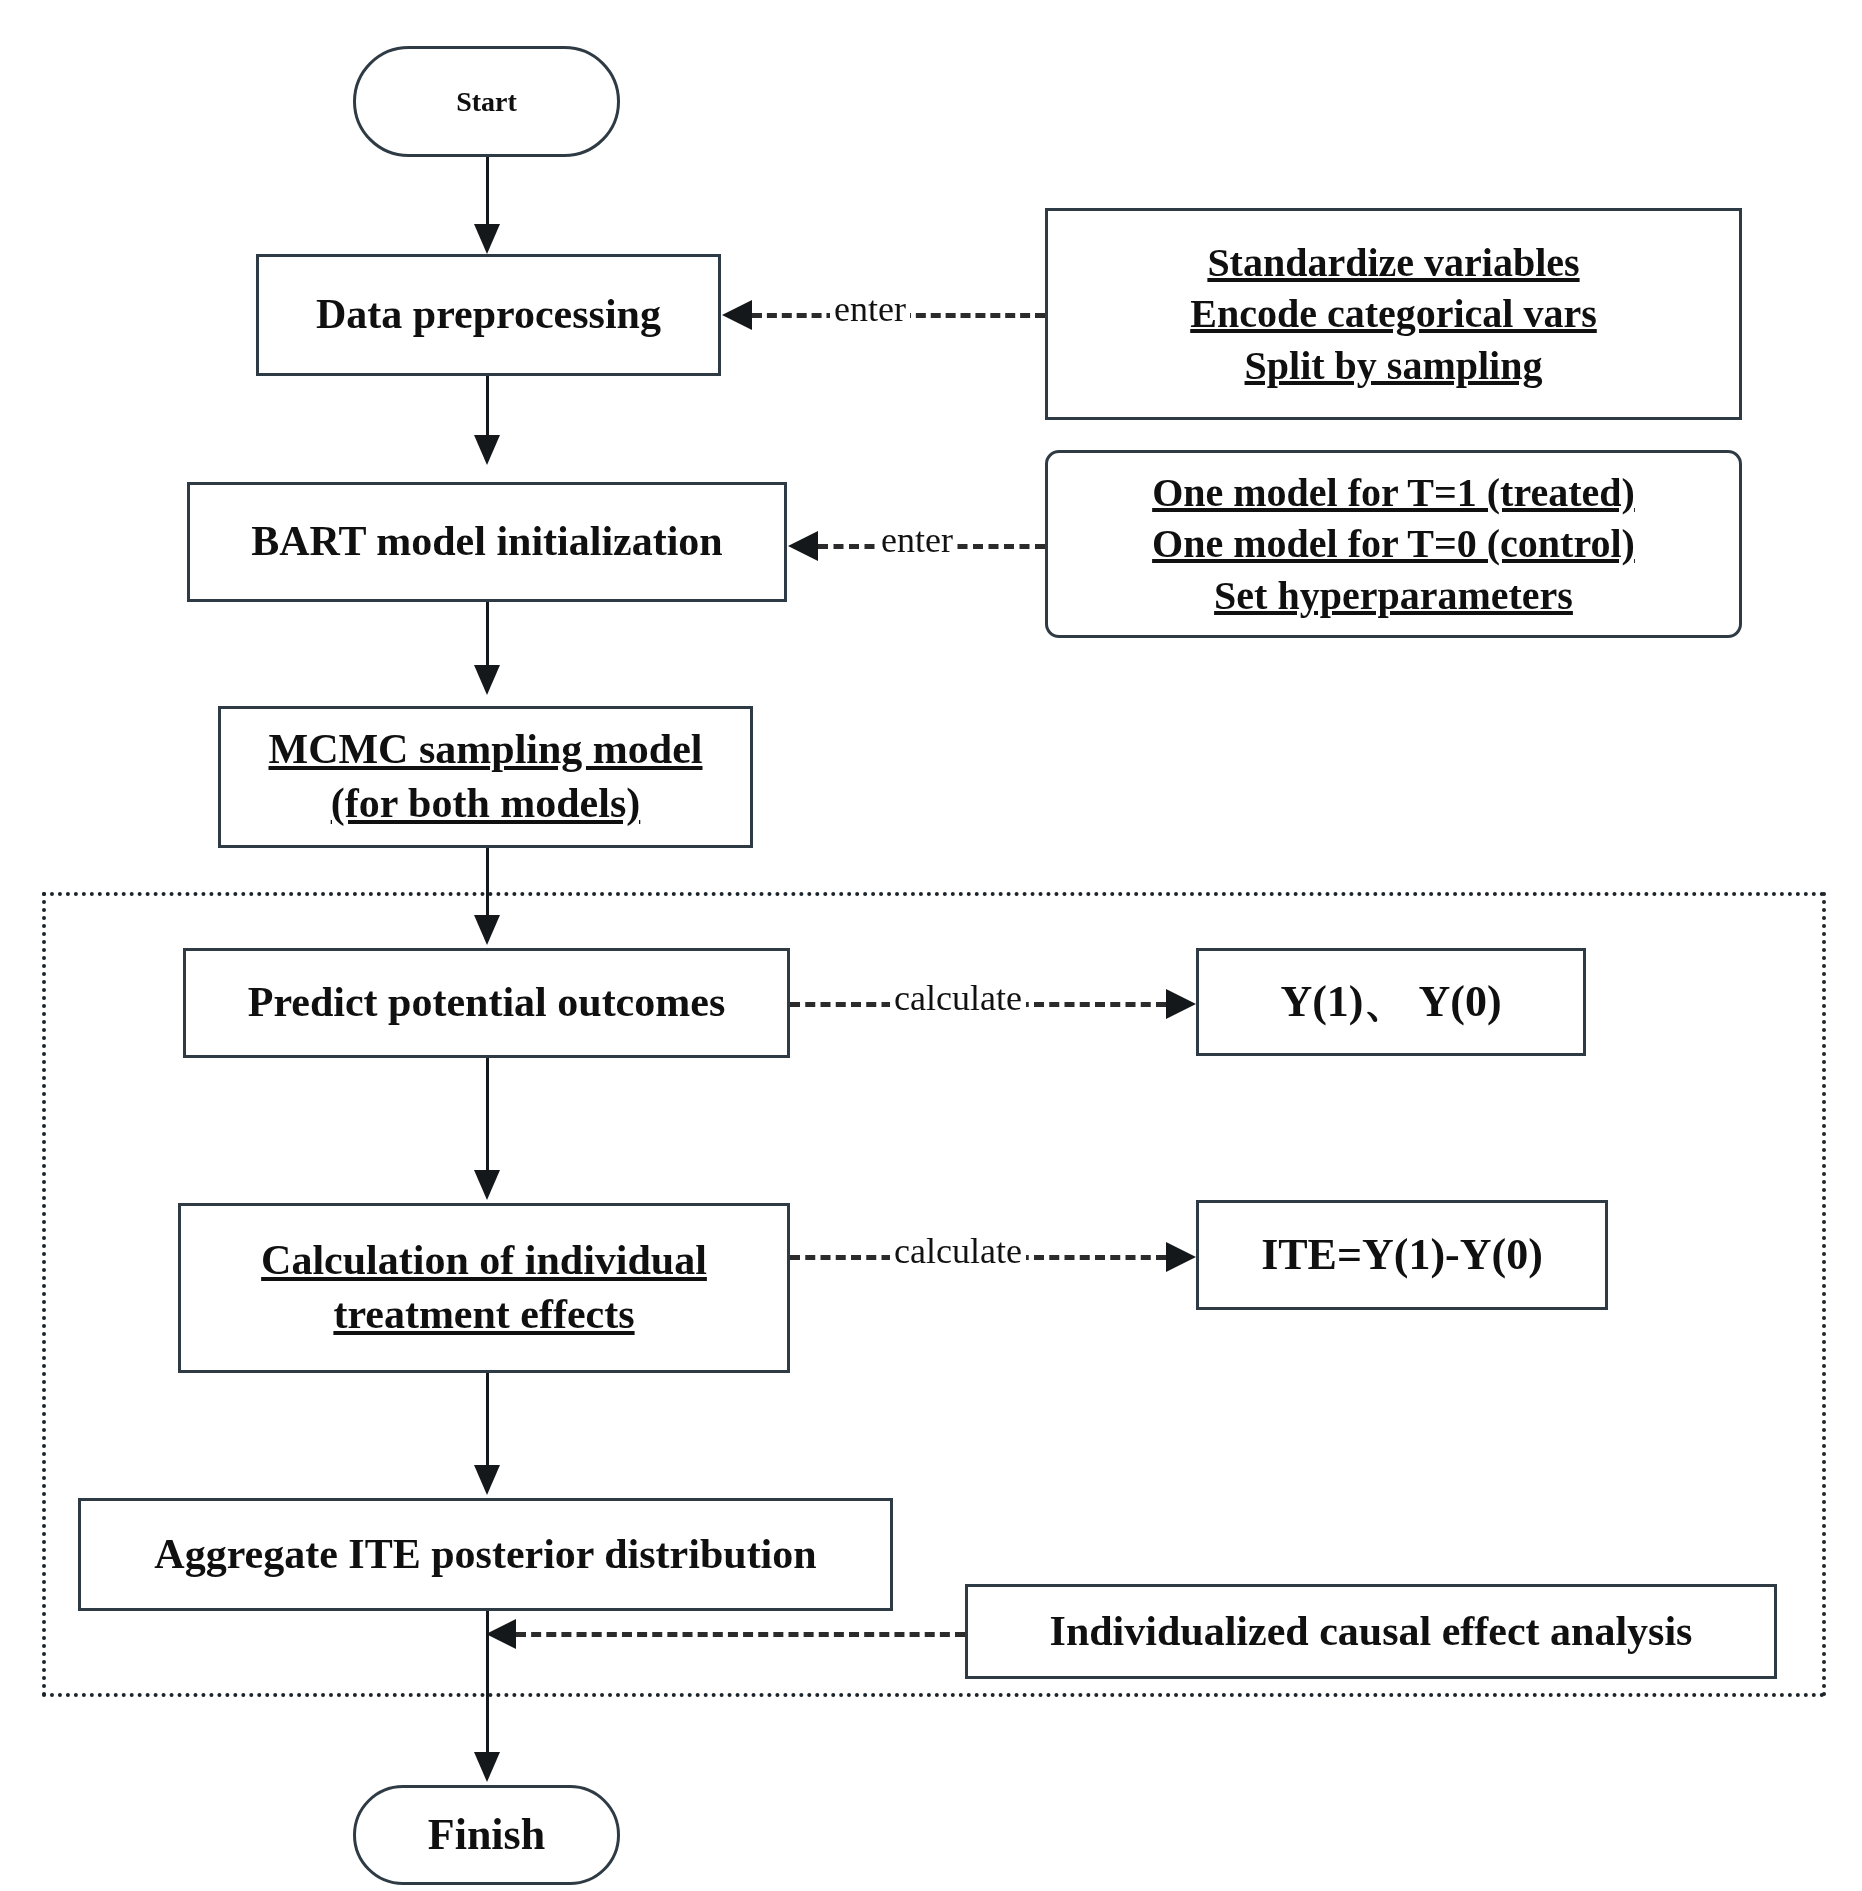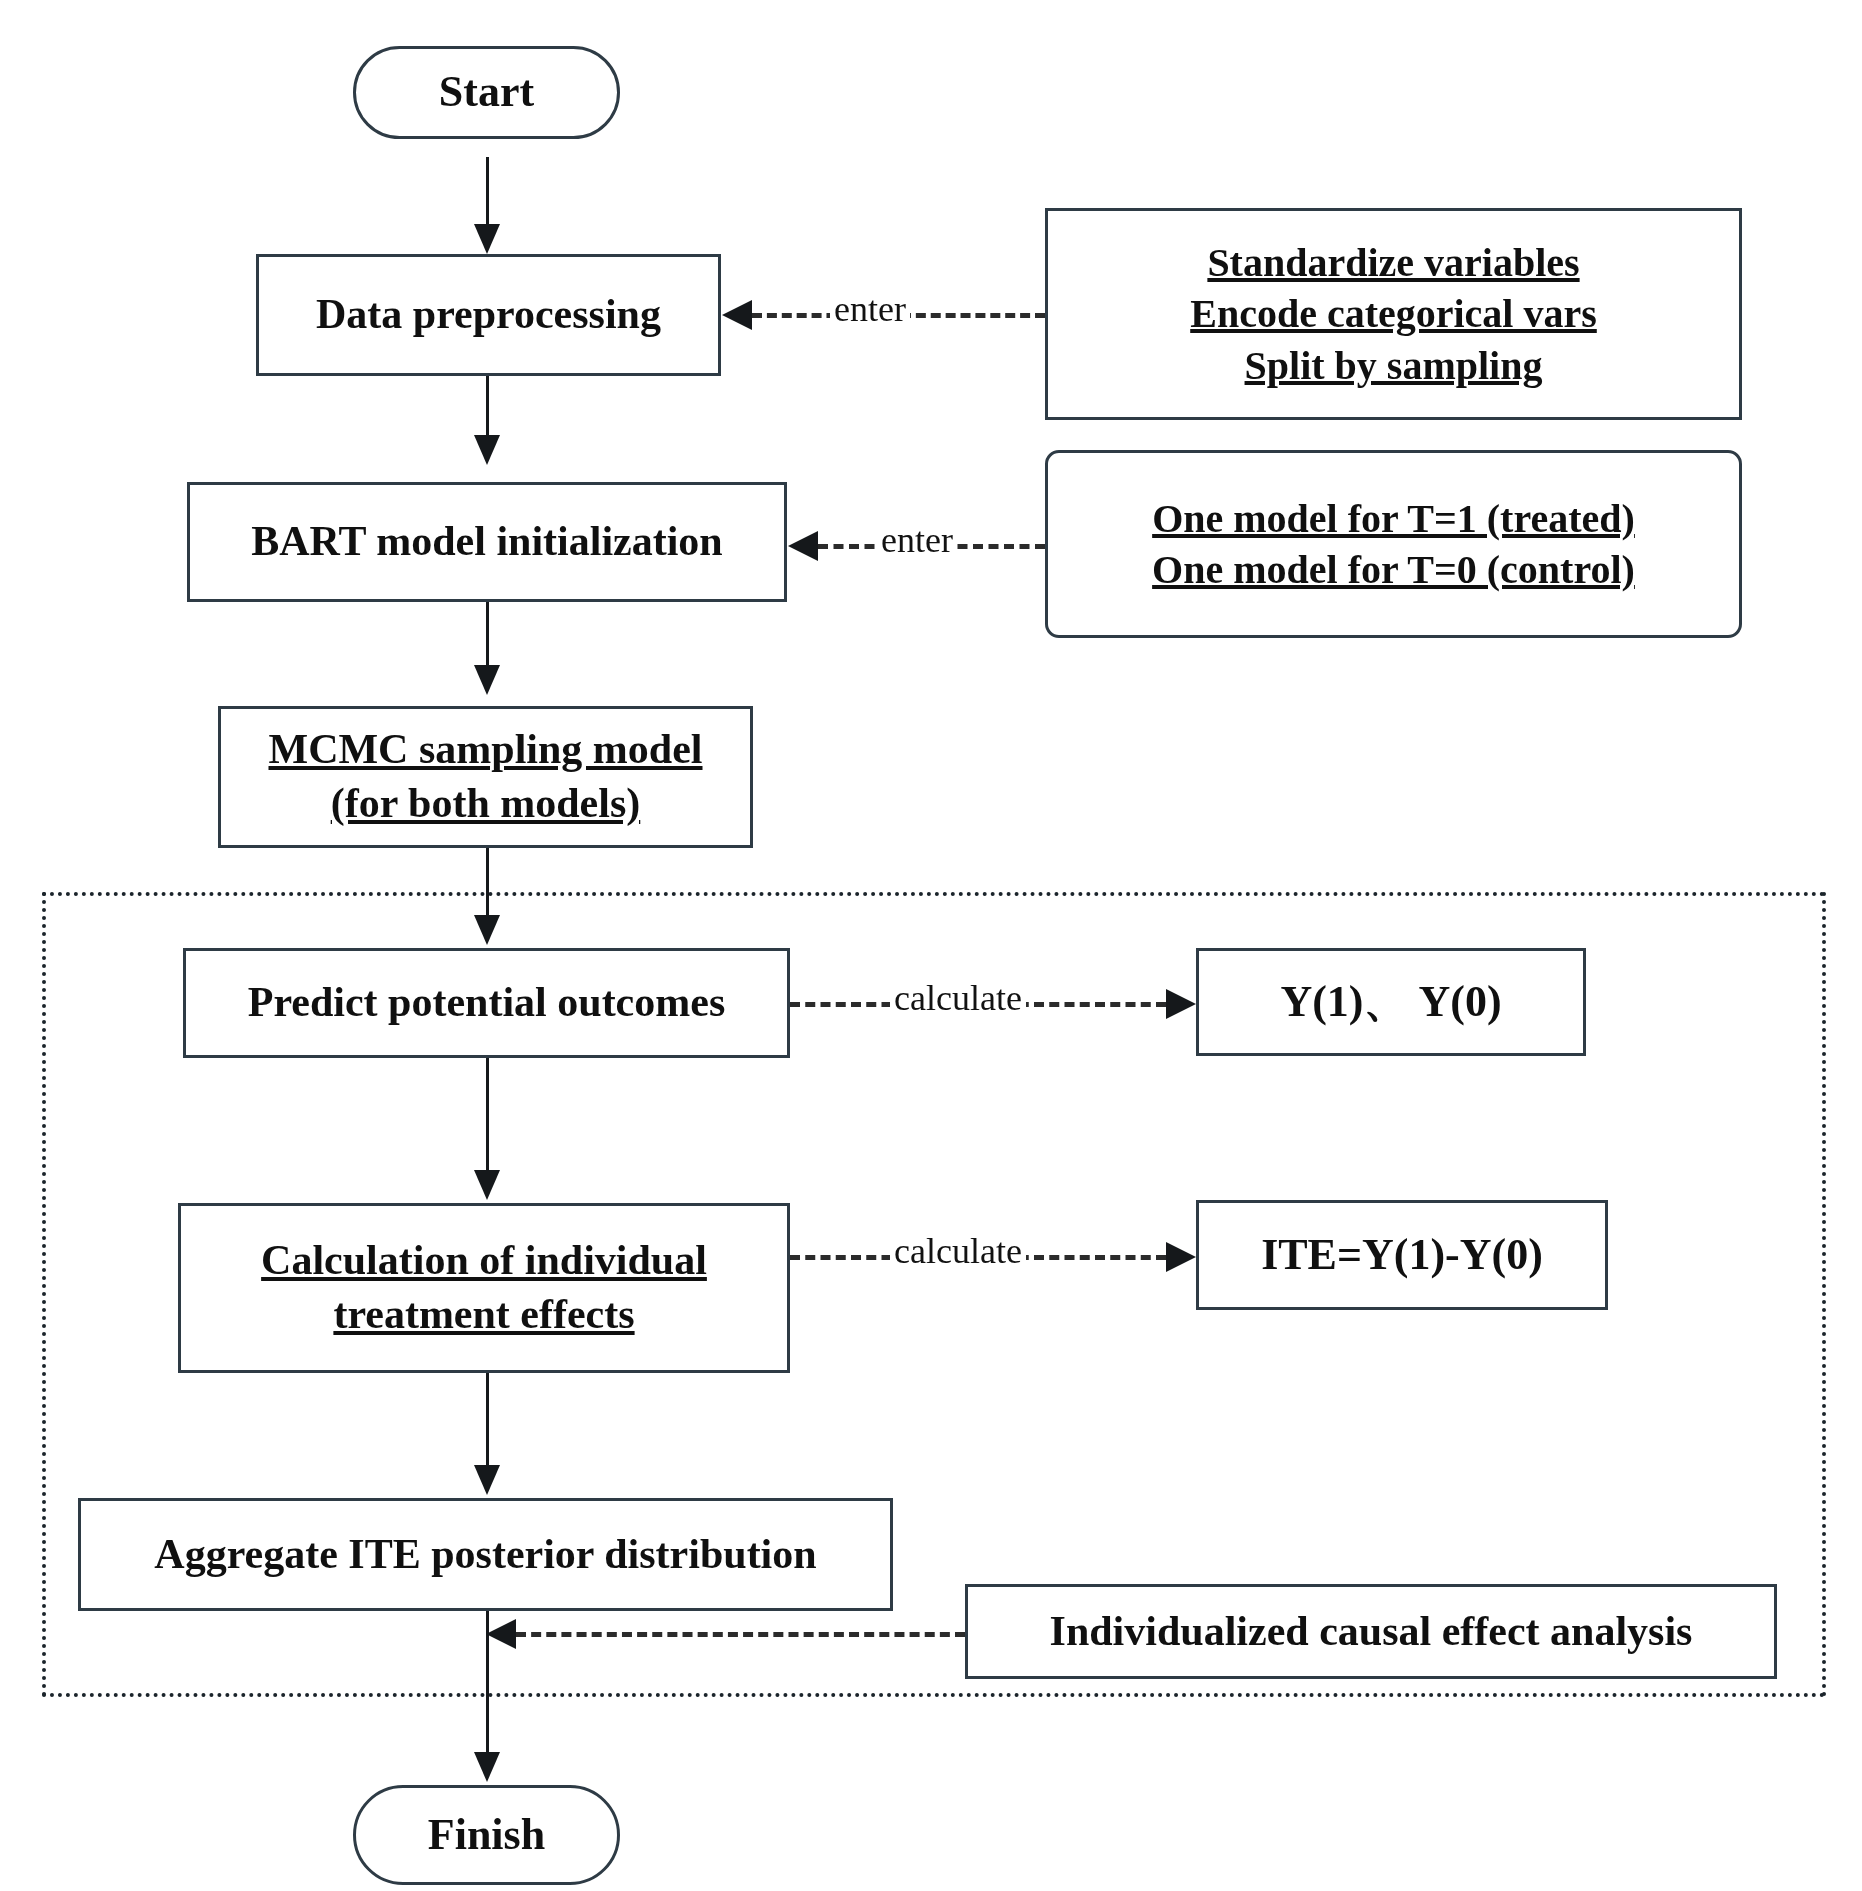--- a/index.html
+++ b/index.html
@@ -97,21 +97,21 @@
     font-family: "Liberation Serif", "DejaVu Serif", serif;
   }
 </style>
 </head>
 <body>
 
 <div id="canvas">
 
   <div id="group-box" style="left:42px; top:892px; width:1784px; height:805px;"></div>
 
-  <div class="node terminal" style="left:353px; top:46px; width:267px; height:93px; font-size:44px;">
+  <div class="node terminal" style="left:353px; top:46px; width:267px; height:111px; font-size:28px;">
     <span class="txt">Start</span>
   </div>
 
   <div class="vline" style="left:486px; top:157px; height:70px;"></div>
   <div class="arrowhead-down" style="left:474px; top:224px;"></div>
 
   <div class="node" style="left:256px; top:254px; width:465px; height:122px; font-size:42px;">
     <span class="txt">Data preprocessing</span>
   </div>
 
@@ -128,20 +128,21 @@
   <div class="vline" style="left:486px; top:376px; height:62px;"></div>
   <div class="arrowhead-down" style="left:474px; top:435px;"></div>
 
   <div class="node" style="left:187px; top:482px; width:600px; height:120px; font-size:42px;">
     <span class="txt">BART model initialization</span>
   </div>
 
   <div class="node" style="left:1045px; top:450px; width:697px; height:188px; font-size:40px; flex-direction:column;border-radius:14px;">
     <span class="line">One model for T=1 (treated)</span>
     <span class="line">One model for T=0 (control)</span>
+    <span class="line">Set hyperparameters</span>
   </div>
 
   <div class="dashline" style="left:818px; top:544px; width:227px;"></div>
   <div class="arrowhead-left" style="left:788px; top:531px;"></div>
   <div class="edge-label" style="left:877px; top:519px; font-size:36px;">enter</div>
 
   <div class="vline" style="left:486px; top:602px; height:66px;"></div>
   <div class="arrowhead-down" style="left:474px; top:665px;"></div>
 
   <div class="node" style="left:218px; top:706px; width:535px; height:142px; font-size:42px; flex-direction:column;">

